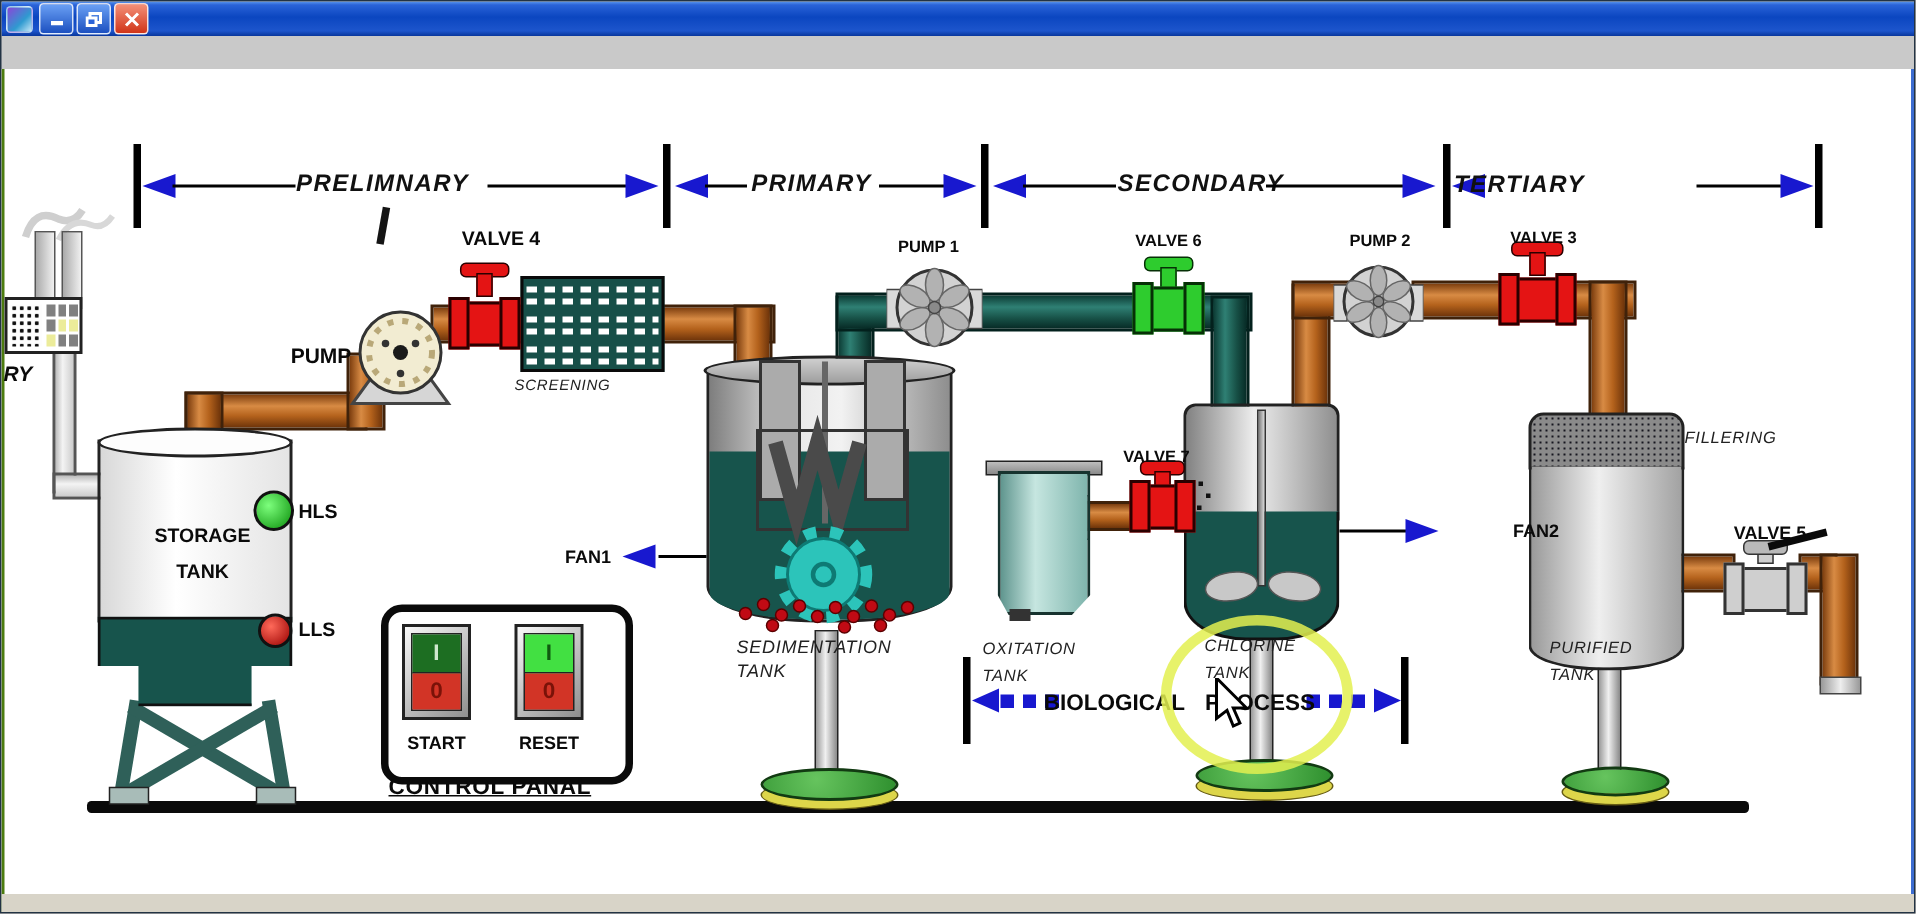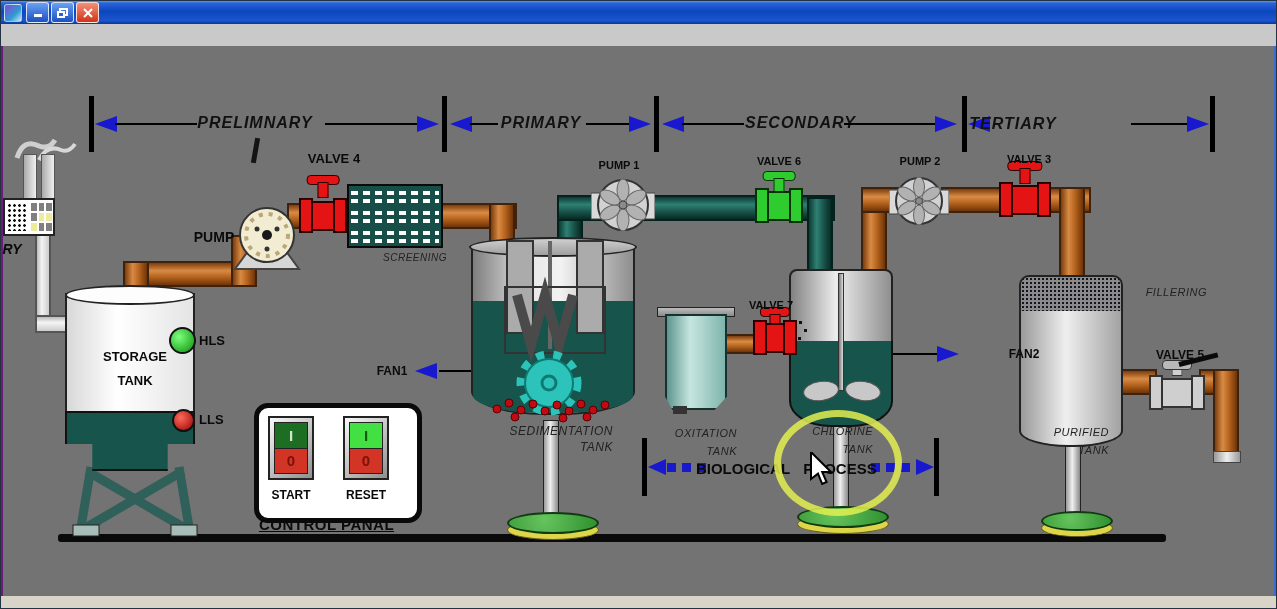--- a/index.html
+++ b/index.html
@@ -9,25 +9,25 @@
   .titlebar{position:absolute;top:0;left:0;right:0;height:23px;background:linear-gradient(180deg,#5a96ee 0%,#2a63d8 10%,#0b46c0 45%,#1d55cc 85%,#08369c 100%);display:flex;align-items:center;padding:0 3px;gap:4px;z-index:20}
   .app-icon{width:16px;height:16px;border-radius:3px;background:linear-gradient(135deg,#8a46d8,#2e9ad0 60%,#c8e8f8);border:1px solid #fff8;flex:0 0 auto}
   .title-text{color:#fff;font-weight:bold;font-size:12px;white-space:nowrap;overflow:hidden;flex:1;text-shadow:1px 1px 1px #0009}
   .winbtns{display:flex;gap:2px;flex:0 0 auto}
   .wbtn{width:21px;height:19px;border-radius:3px;border:1px solid #fffc;display:flex;align-items:center;justify-content:center}
   .wbtn.blue{background:linear-gradient(#6aa0f4,#1c50c0)}
   .wbtn.red{background:linear-gradient(#f49078,#d03418)}
   .menubar{position:absolute;top:23px;left:0;right:0;height:20px;background:#efecdb;display:flex;align-items:center;font-size:11px;color:#111;padding:0 7px;gap:16px;z-index:20;border-bottom:2px solid #3c6cd0}
   .menu-item{cursor:default}
   .dev{margin-left:auto}
-  .canvas{position:absolute;top:45px;left:0;right:0;bottom:0;background:#737373;border-left:2px solid #701a75;border-right:2px solid #3c6cd0}
+  .canvas{position:absolute;top:45px;left:0;right:0;bottom:0;background:#ffffff;border-left:2px solid #4d7c0f;border-right:2px solid #3c6cd0}
   .bottom-strip{position:absolute;left:0;right:0;bottom:0;height:12px;background:#d8d4c8;z-index:15}
   
   .lbl{position:absolute;font-size:11px;font-weight:bold;color:#0a0a0a;text-align:center;white-space:nowrap;z-index:7}
-  .ilbl{position:absolute;font-size:11px;font-style:italic;color:#222;text-align:right;white-space:nowrap;z-index:7;letter-spacing:.5px}
+  .ilbl{position:absolute;font-size:11px;font-style:italic;color:#222;text-align:left;white-space:nowrap;z-index:7;letter-spacing:.5px}
   .stage-label{position:absolute;font-style:italic;font-weight:bold;font-size:16px;letter-spacing:1px;color:#111;text-align:center;z-index:3}
   .bar{position:absolute;background:#000;z-index:3}
   .hline{position:absolute;height:2px;background:#000;z-index:3}
   .tri-l{position:absolute;width:0;height:0;border-top:8px solid transparent;border-bottom:8px solid transparent;border-right:22px solid #1818cf;z-index:3}
   .tri-r{position:absolute;width:0;height:0;border-top:8px solid transparent;border-bottom:8px solid transparent;border-left:22px solid #1818cf;z-index:3}
   
   .pipe{position:absolute;border:2px solid #40220a;background:linear-gradient(180deg,#7c3d0e,#d8judge 0) ;z-index:2;box-sizing:border-box}
   .pipe.h{background:linear-gradient(180deg,#7c3d0e,#d88b44 35%,#b4621c 65%,#6e340a)}
   .pipe.v{background:linear-gradient(90deg,#7c3d0e,#d88b44 35%,#b4621c 65%,#6e340a)}
   .tpipe{position:absolute;border:2px solid #03211d;z-index:2;box-sizing:border-box}

